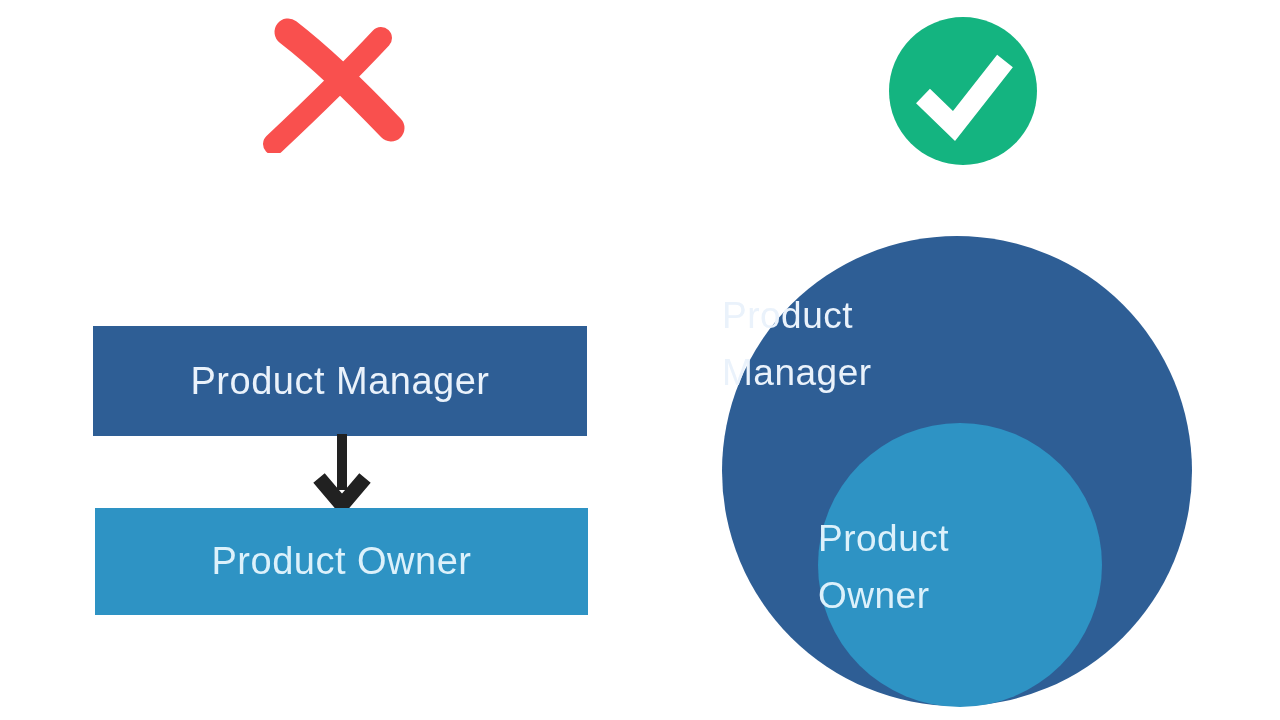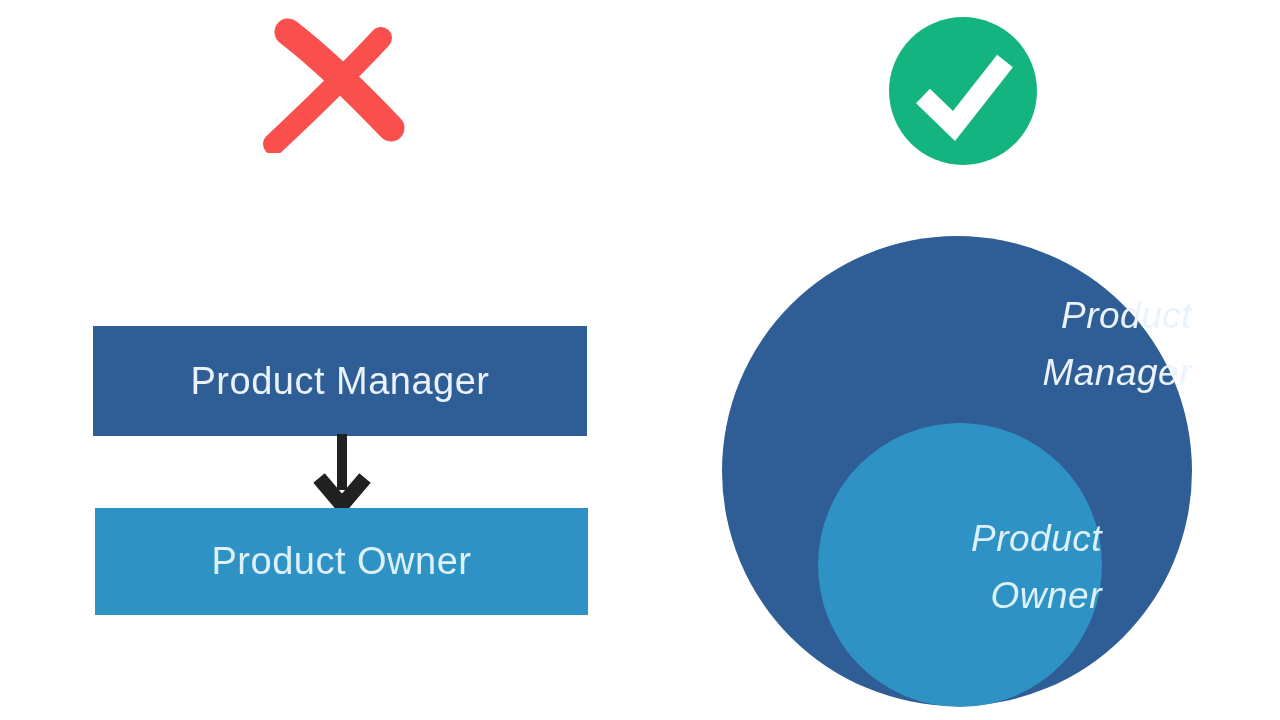--- a/index.html
+++ b/index.html
@@ -23,26 +23,25 @@
     display: flex;
     align-items: center;
     justify-content: center;
     font-size: 38px;
     letter-spacing: 0.5px;
   }
   .circle {
     border-radius: 50%;
   }
   .circle-label {
-    text-align: right;
+    text-align: left;
     font-size: 37px;
     line-height: 57px;
     letter-spacing: 0.5px;
     white-space: pre-line;
-    font-style: italic;
   }
 </style>
 </head>
 <body>
 
 <div class="stage" style="background: rgb(255, 255, 255);">
 
   <svg class="abs" style="left:250px; top:8px;" width="170" height="145" viewBox="0 0 170 145">
     <path d="M38,24 Q82,58 141,120" fill="none" stroke-width="27" stroke-linecap="round" style="stroke: rgb(249, 80, 78);"></path>
     <path d="M131,30 Q88,76 24,136" fill="none" stroke-width="22" stroke-linecap="round" style="stroke: rgb(249, 80, 78);"></path>

